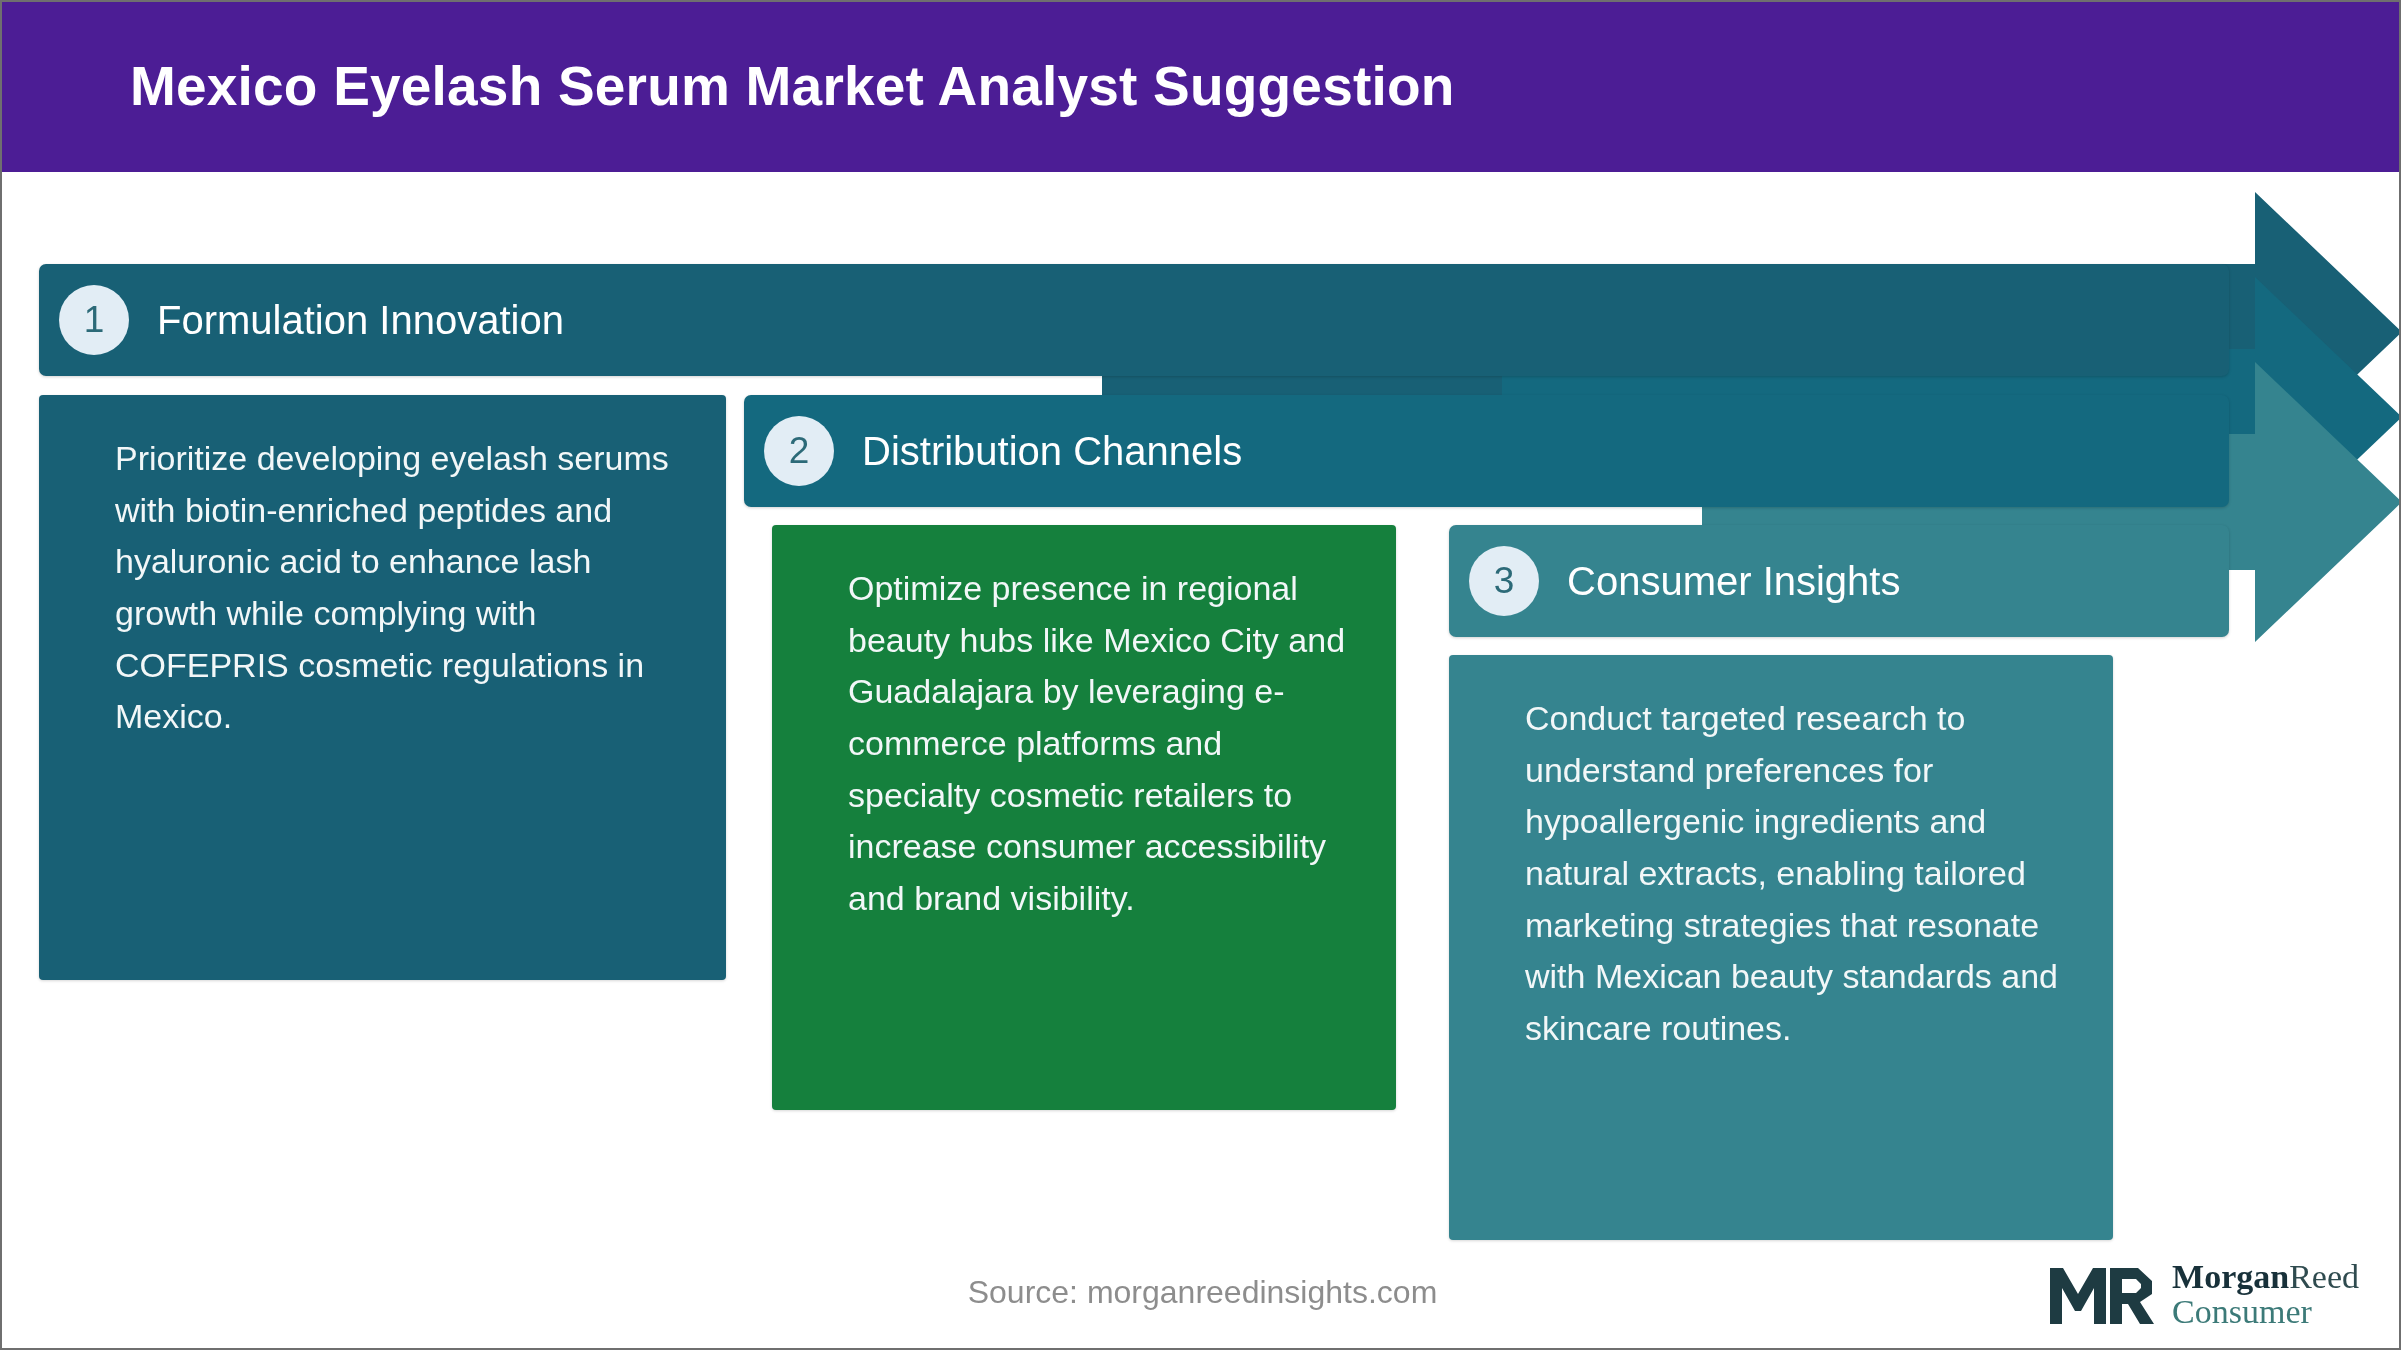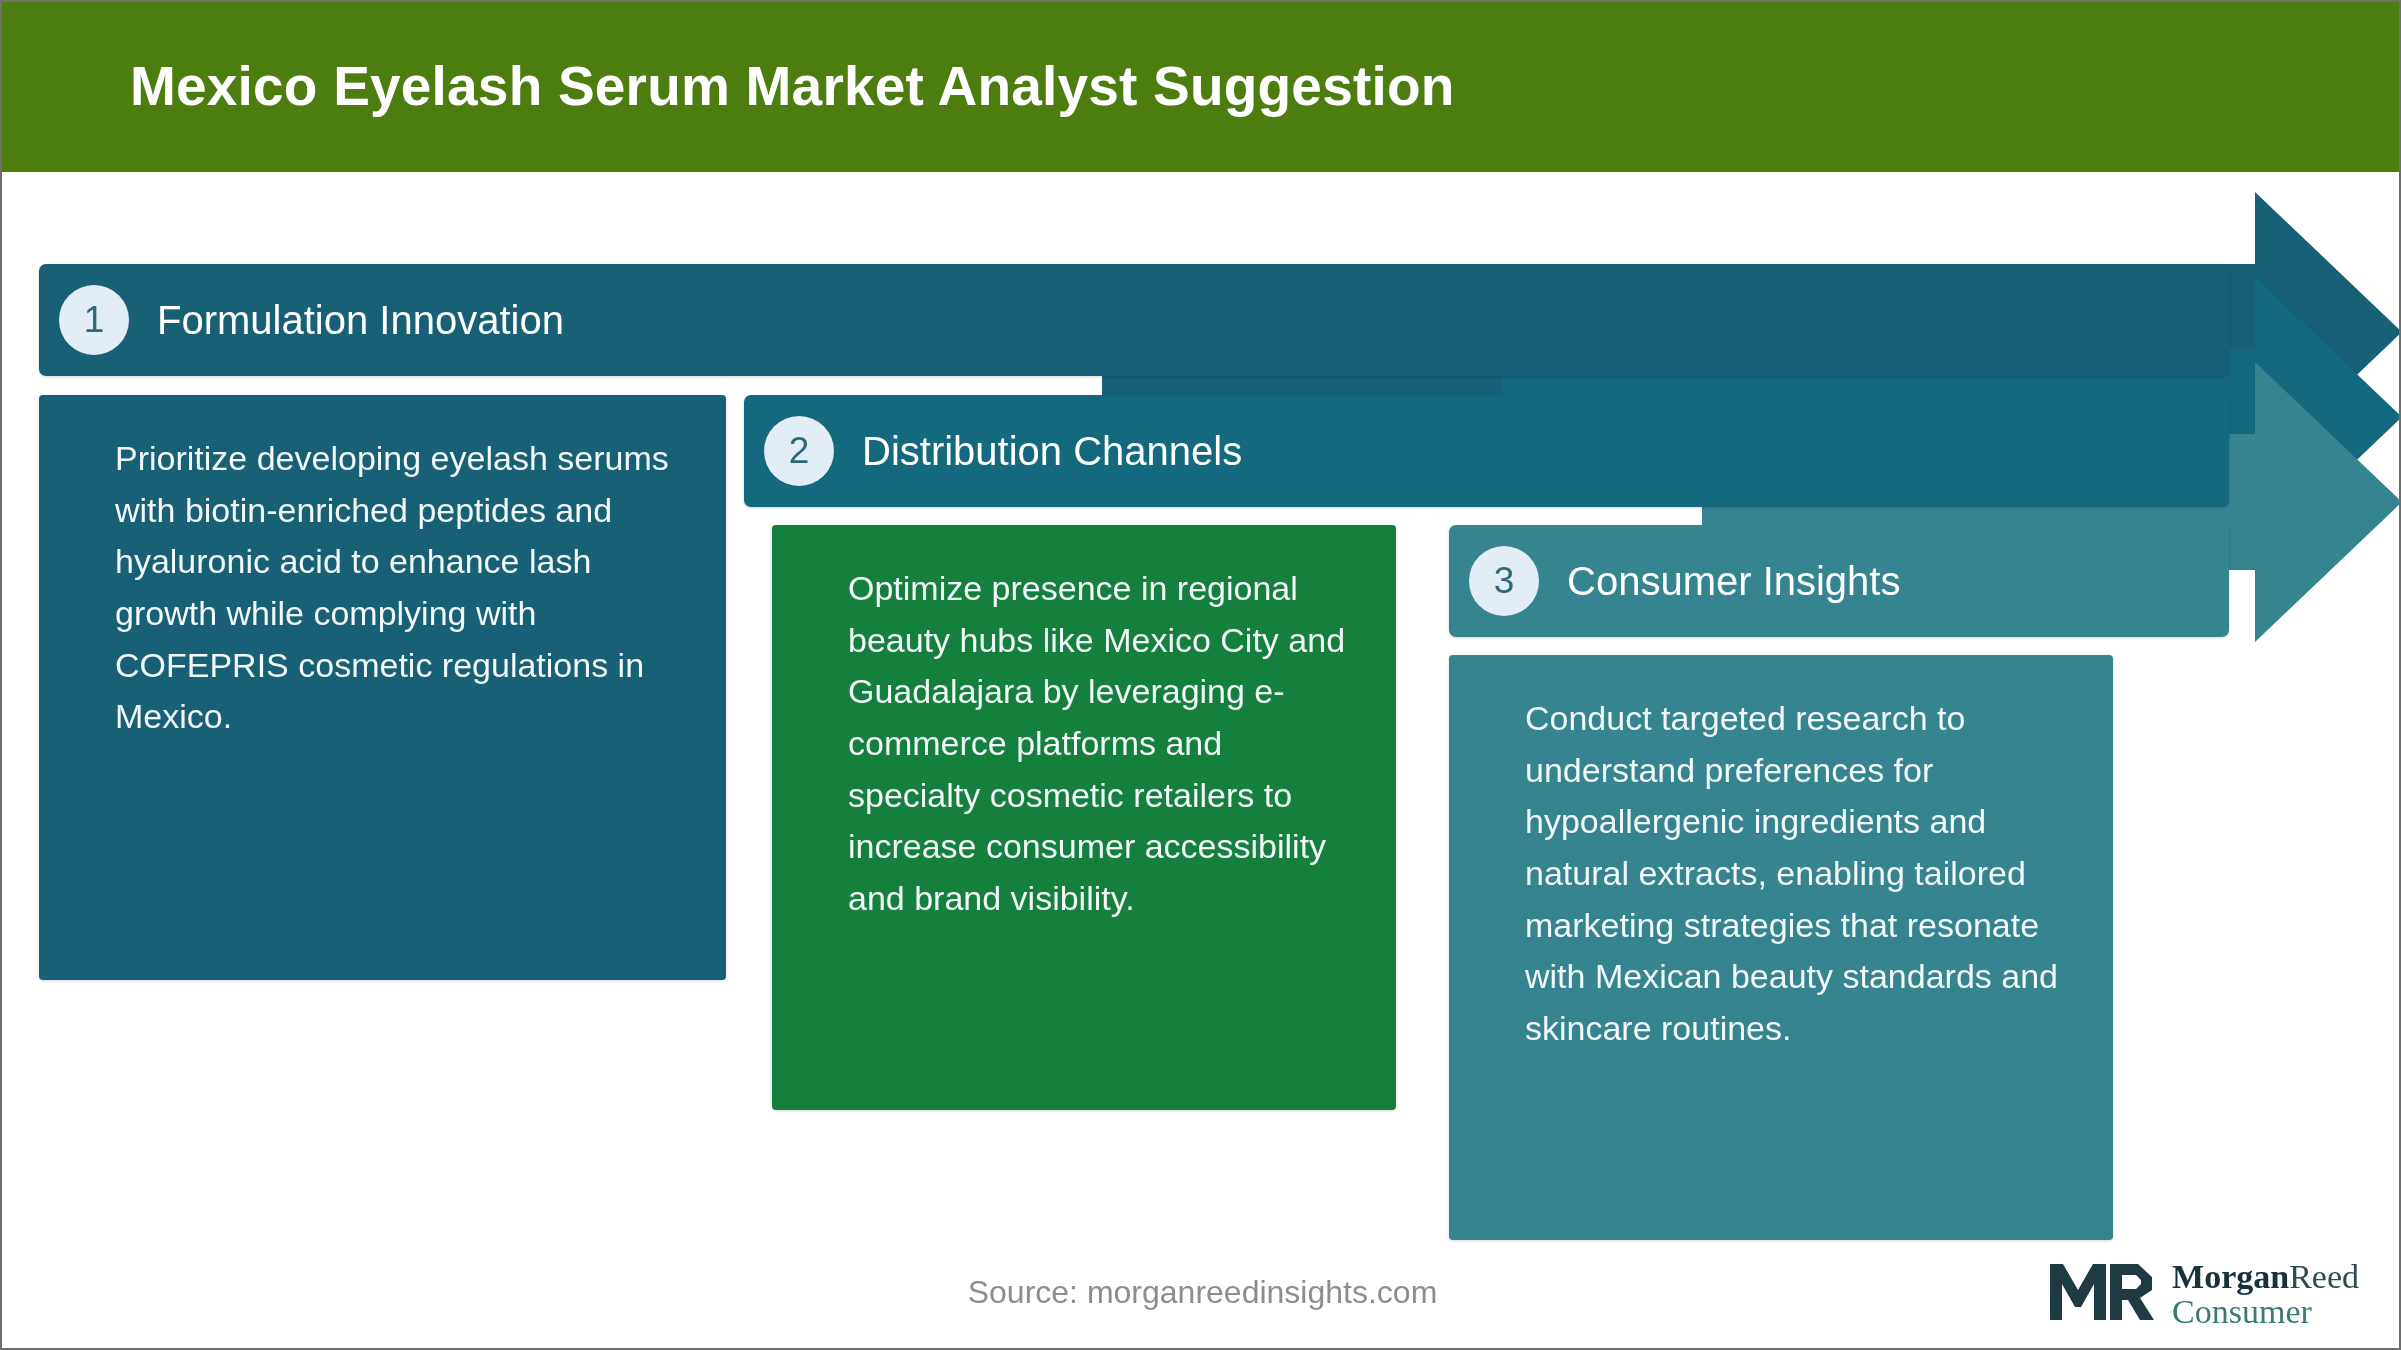--- a/index.html
+++ b/index.html
@@ -16,21 +16,21 @@
     box-sizing:border-box;
     border:2px solid #6f6f6f;
   }
 
   
   #header{
     position:absolute;
     left:-2px; top:-2px;
     width:2401px;
     height:172px;
-    background:#4d7c0f;
+    background:#4c1d95;
     display:flex;
     align-items:center;
   }
   #header-title{
     margin-left:130px;
     color:#ffffff;
     font-size:55px;
     font-weight:bold;
     letter-spacing:0.2px;
     white-space:nowrap;
@@ -96,20 +96,21 @@
     left:0; top:1272px;
     width:2401px;
     text-align:center;
     color:#8d8d8d;
     font-size:32px;
   }
   #logo{
     position:absolute;
     right:40px; top:1258px;
     display:flex;
+    align-items:center;
     gap:16px;
   }
   #logo-words{
     display:flex;
     flex-direction:column;
     line-height:1.02;
     font-family:"Liberation Serif", serif;
   }
   .logo-l1{ font-size:34px; }
   .logo-morgan{ color:#18313a; font-weight:bold; }

